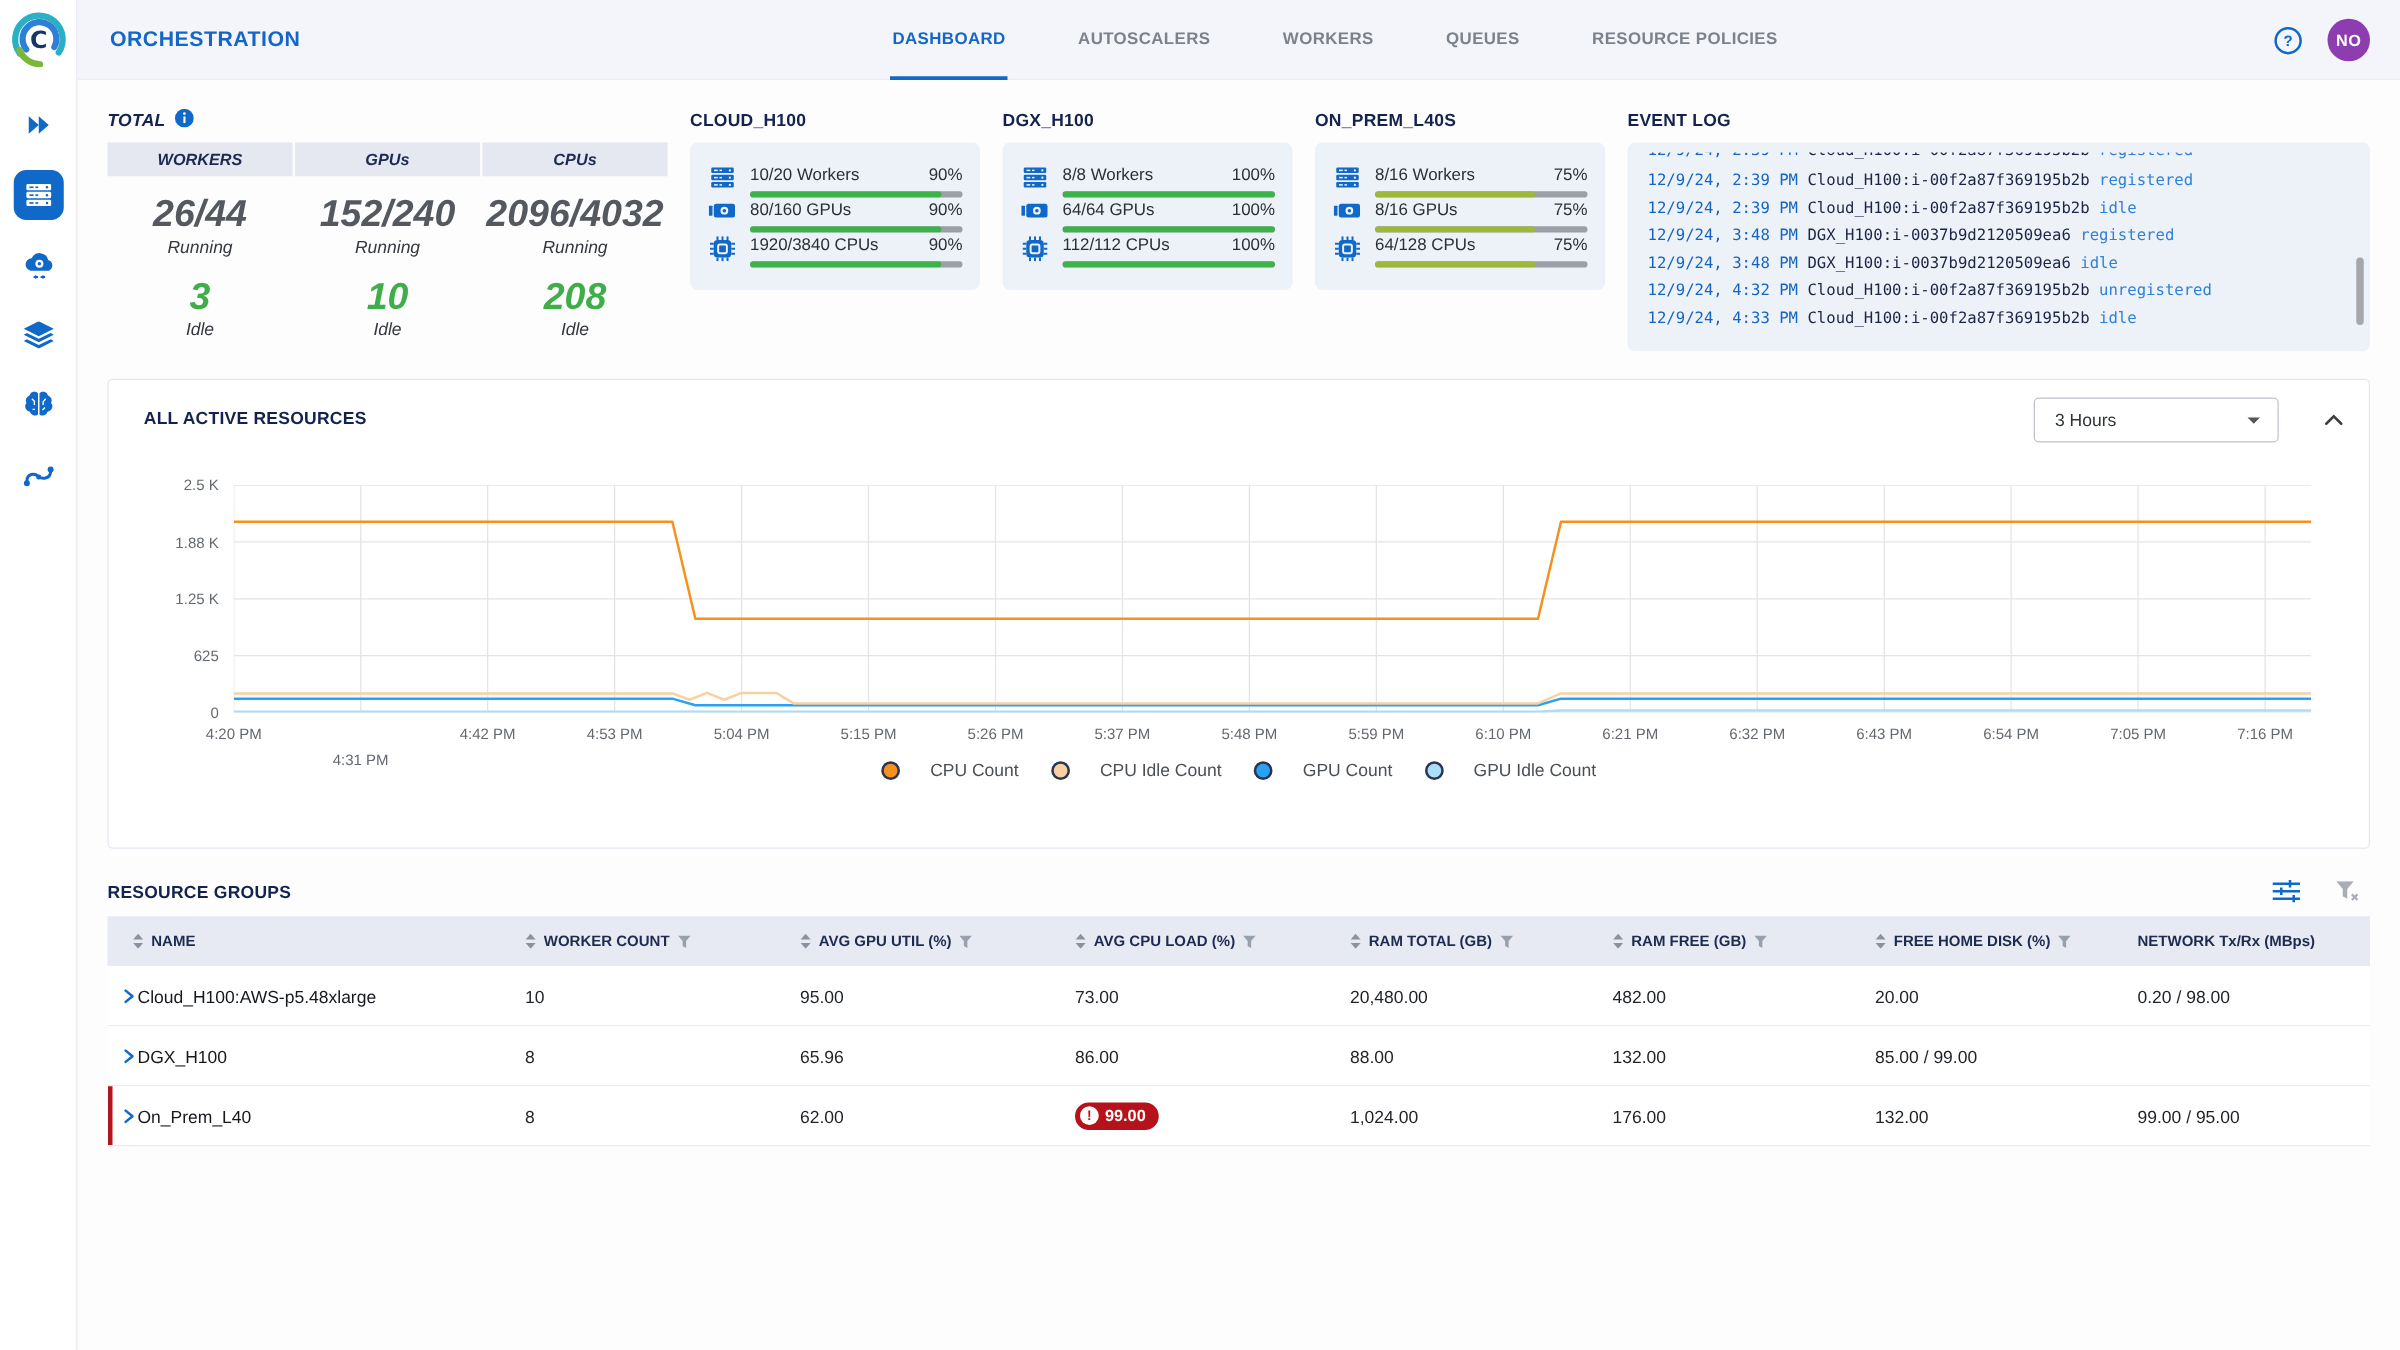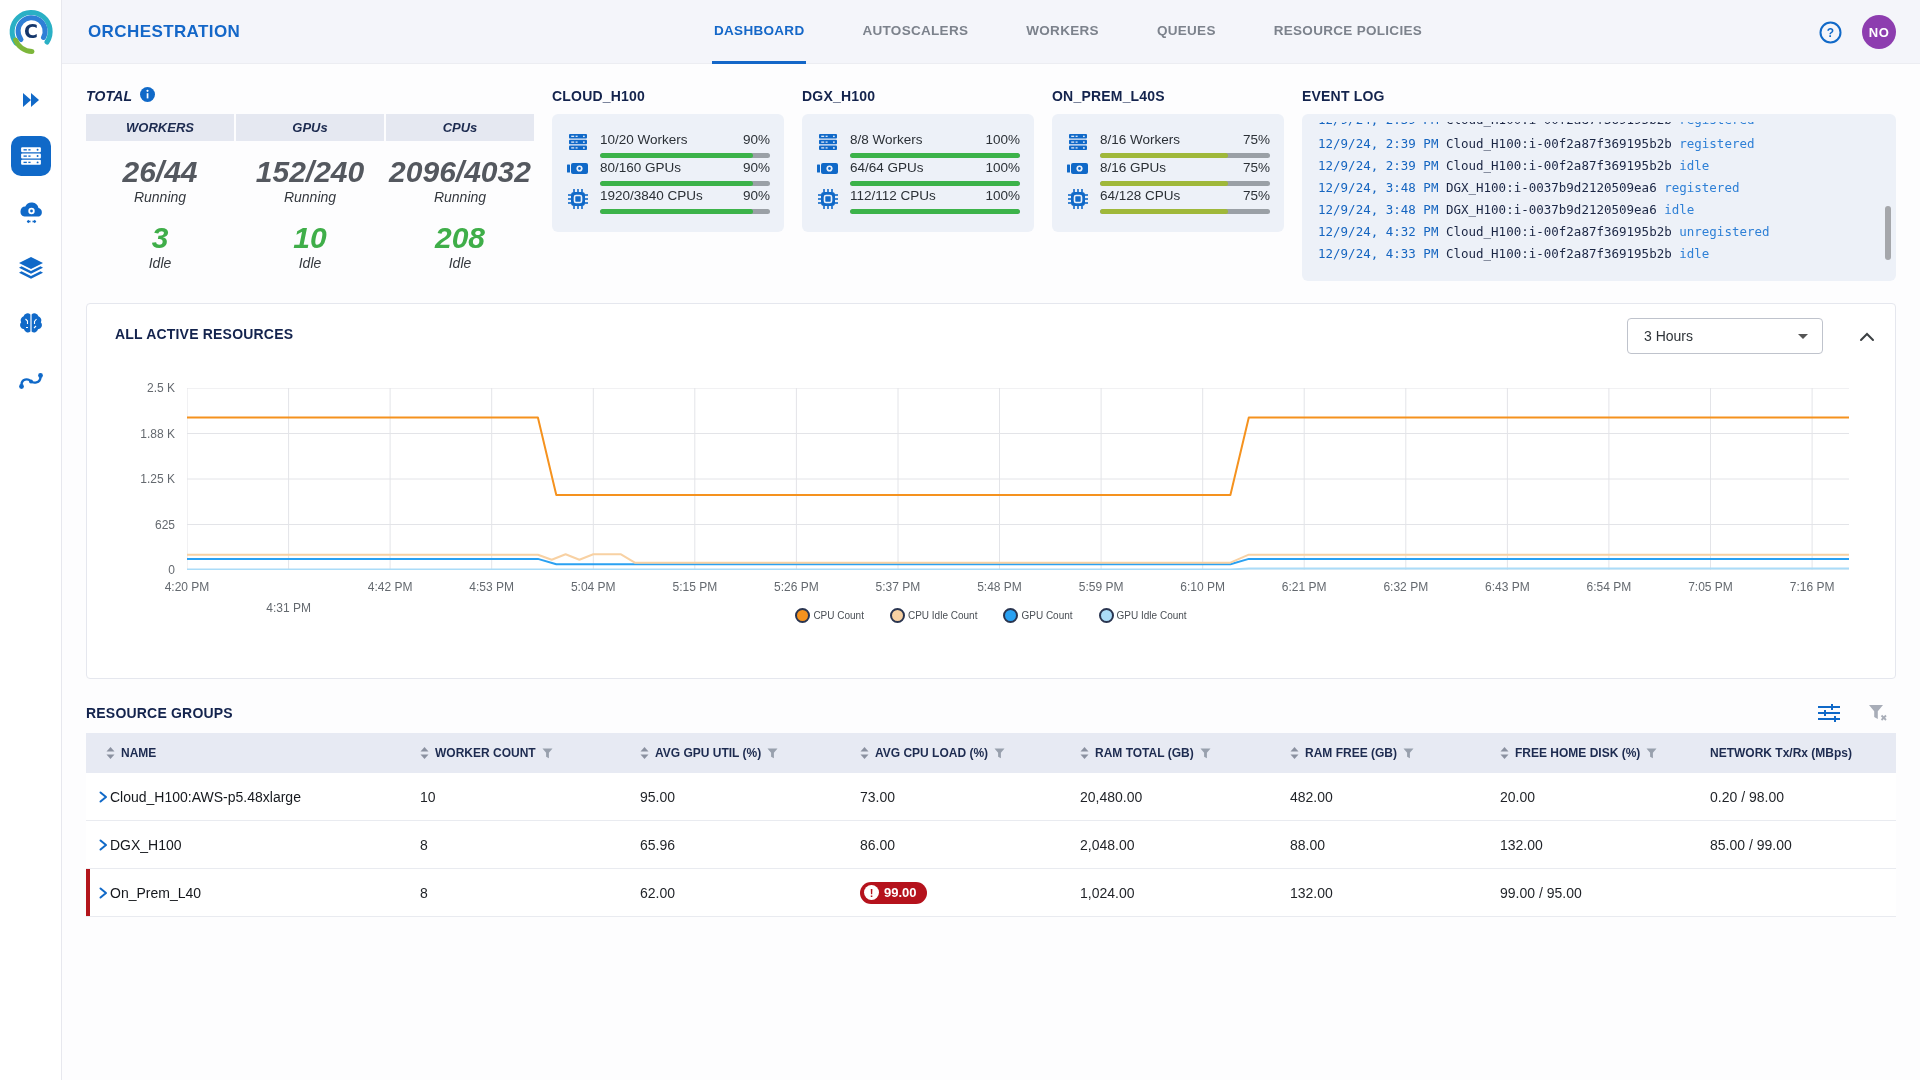--- a/index.html
+++ b/index.html
@@ -83,21 +83,21 @@
                   font-size:14px; color:#2e3338; cursor:pointer; }
   .caret-down { width:0; height:0; border-left:5px solid transparent; border-right:5px solid transparent;
                 border-top:5px solid #555; }
   .collapse-btn { position:absolute; right:20px; top:24px; cursor:pointer; }
   .plot { position:absolute; left:100px; top:84px; width:1662px; height:182px; }
   .ylabel { position:absolute; left:26px; width:62px; text-align:right; font-size:12px; color:#64696f; }
   .xlabel { position:absolute; top:276px; width:74px; margin-left:-37px; text-align:center;
             font-size:12px; color:#64696f; }
   .legend { position:absolute; left:0; right:0; top:304px; display:flex; justify-content:center;
             gap:26px; }
-  .legend-item { display:flex; align-items:center; gap:3px; font-size:10px; color:#4a4f55; cursor:pointer; }
+  .legend-item { display:flex; align-items:center; gap:24px; font-size:14px; color:#4a4f55; cursor:pointer; }
   .legend-dot { width:15px; height:15px; border-radius:50%; border:2px solid #2a3550; }
 
   
   .rg-section { margin-top:24px; }
   .rg-header { display:flex; align-items:center; justify-content:space-between; margin-bottom:10px; }
   .rg-tools { display:flex; gap:28px; align-items:center; margin-right:8px; }
   .rg-tool { cursor:pointer; display:flex; }
   .rg-head-row { display:grid; grid-template-columns:314px 220px 220px 220px 210px 210px 210px 206px;
                  background:#e7eaf3; height:40px; }
   .rg-head-cell { display:flex; align-items:center; gap:6px; padding-left:20px; font-size:12px;
@@ -781,21 +781,20 @@
               <span style="display: flex;">
                 <svg width="14" height="14" viewBox="0 0 14 14">
                   <polyline points="4.5,2.5 10,7 4.5,11.5" fill="none" stroke="#1069c8" stroke-width="2" stroke-linecap="round" stroke-linejoin="round"></polyline>
                 </svg>
               </span>
               <span>DGX_H100</span>
             </div>
             <div class="rg-cell">8</div>
             <div class="rg-cell">65.96</div>
             <div class="rg-cell">86.00</div>
-            <div class="rg-cell">2,048.00</div>
             <div class="rg-cell">88.00</div>
             <div class="rg-cell">132.00</div>
             <div class="rg-cell">85.00 / 99.00</div>
           </div>
           <div class="rg-row alert">
             <div class="rg-cell name">
               <span style="display: flex;">
                 <svg width="14" height="14" viewBox="0 0 14 14">
                   <polyline points="4.5,2.5 10,7 4.5,11.5" fill="none" stroke="#1069c8" stroke-width="2" stroke-linecap="round" stroke-linejoin="round"></polyline>
                 </svg>
@@ -804,20 +803,21 @@
             </div>
             <div class="rg-cell">8</div>
             <div class="rg-cell">62.00</div>
             <div class="rg-cell">
               <span class="badge">
                 <span class="badge-dot">!</span>
                 <span>99.00</span>
               </span>
             </div>
             <div class="rg-cell">1,024.00</div>
+            <div class="rg-cell">176.00</div>
             <div class="rg-cell">132.00</div>
             <div class="rg-cell">99.00 / 95.00</div>
           </div>
         </div>
     </div>
   </section>
 
 </main>
 
 </body></html>

